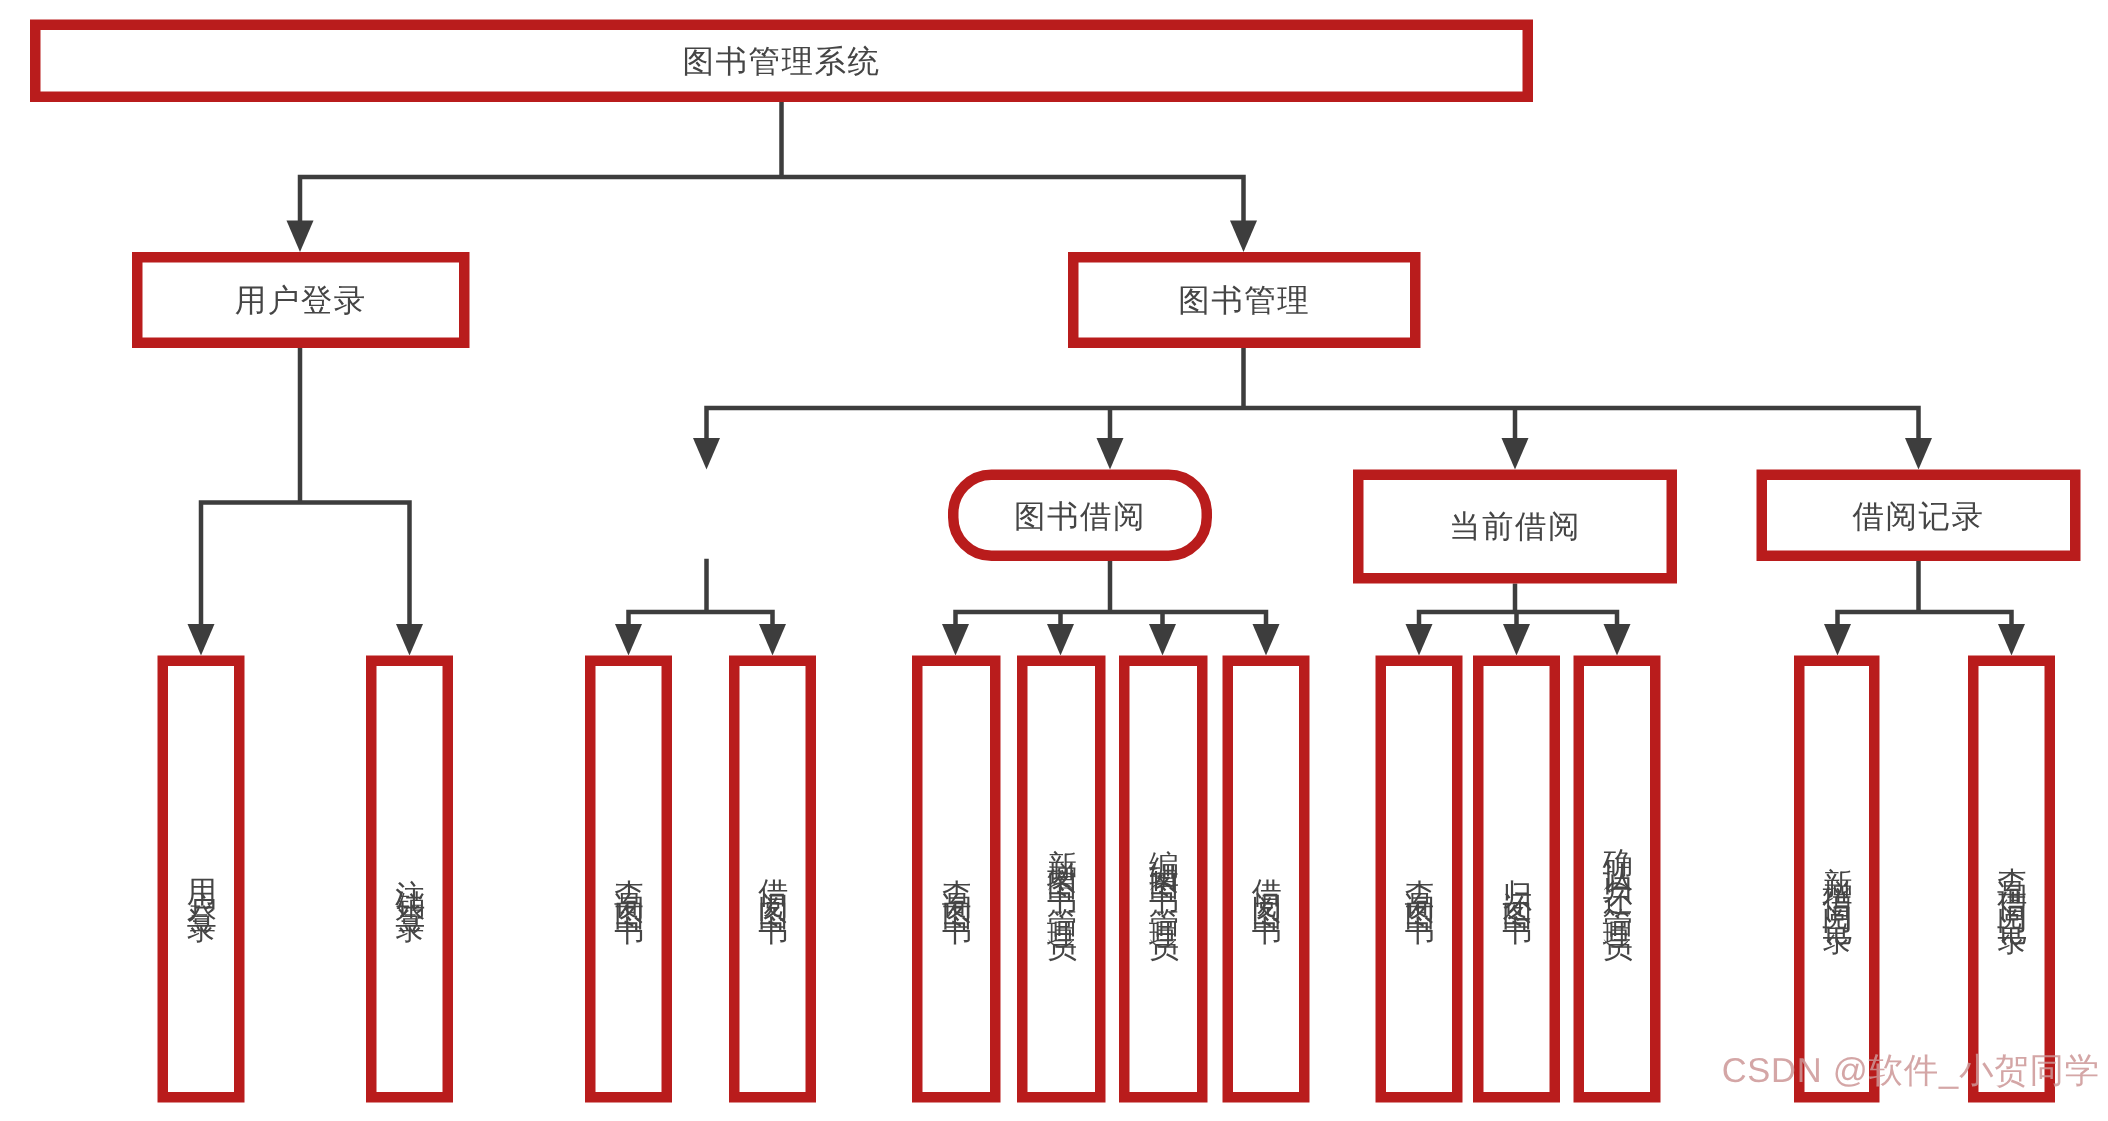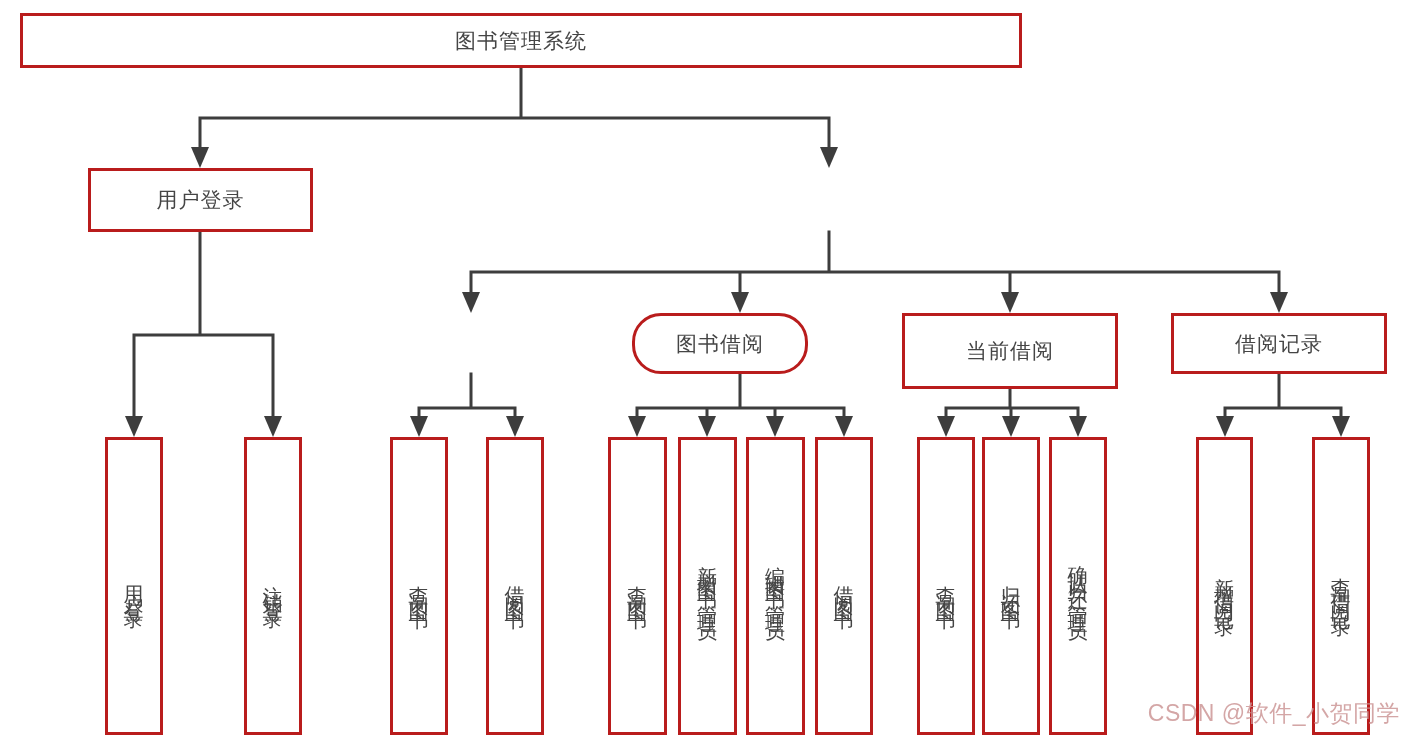--- a/index.html
+++ b/index.html
@@ -18,21 +18,21 @@
   #connectors {
     position: absolute;
     left: 0; top: 0;
     width: 1405px;
     height: 747px;
   }
   .box {
     position: absolute;
     box-sizing: border-box;
     background: #ffffff;
-    border: 3px solid #b91c1c;
+    border: 7px solid #b91c1c;
     display: flex;
     align-items: center;
     justify-content: center;
   }
   .h-label {
     font-size: 21px;
     color: #454545;
     letter-spacing: 1px;
     white-space: nowrap;
   }
@@ -111,20 +111,23 @@
     </g>
   </svg>
 
   <div class="box" style="left:20px; top:13px; width:1002px; height:55px;">
     <span class="h-label">图书管理系统</span>
   </div>
 
   <div class="box" style="left:88px; top:168px; width:225px; height:64px;">
     <span class="h-label">用户登录</span>
   </div>
+  <div class="box" style="left:712px; top:168px; width:235px; height:64px;">
+    <span class="h-label">图书管理</span>
+  </div>
 
   <div class="box" style="left:632px; top:313px; width:176px; height:61px;border-radius:29px;">
     <span class="h-label">图书借阅</span>
   </div>
   <div class="box" style="left:902px; top:313px; width:216px; height:76px;">
     <span class="h-label">当前借阅</span>
   </div>
   <div class="box" style="left:1171px; top:313px; width:216px; height:61px;">
     <span class="h-label">借阅记录</span>
   </div>

